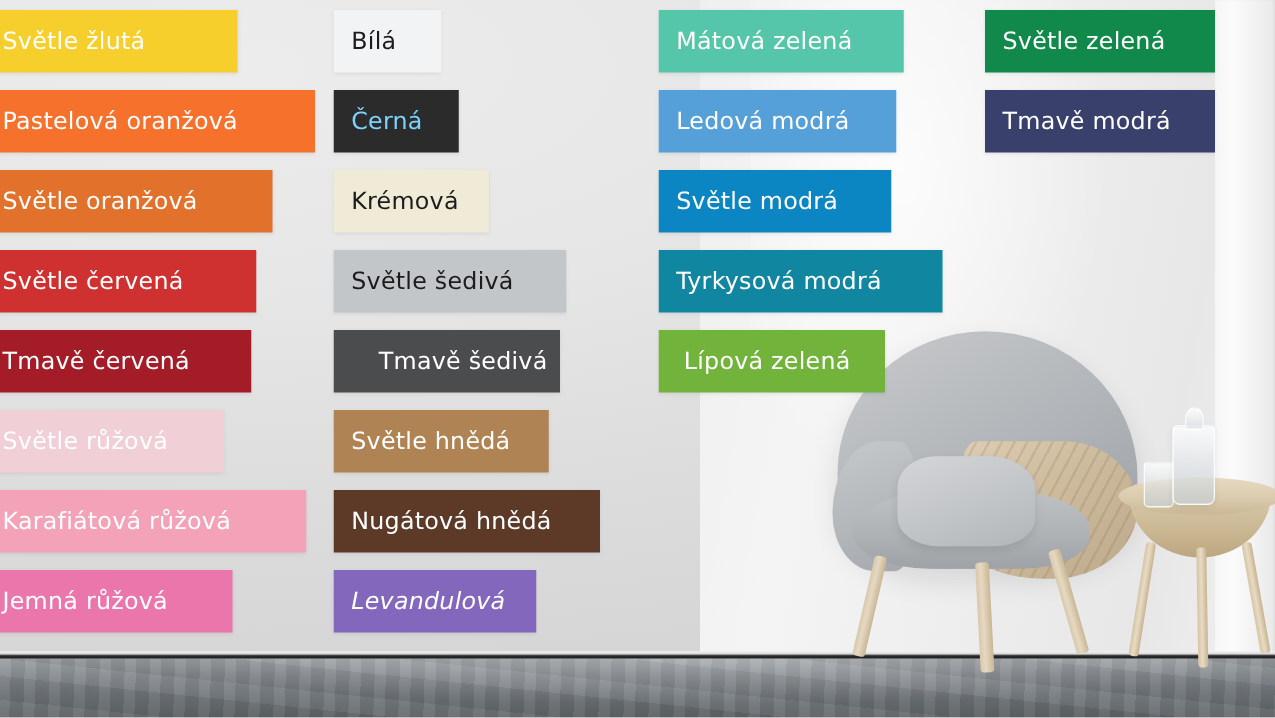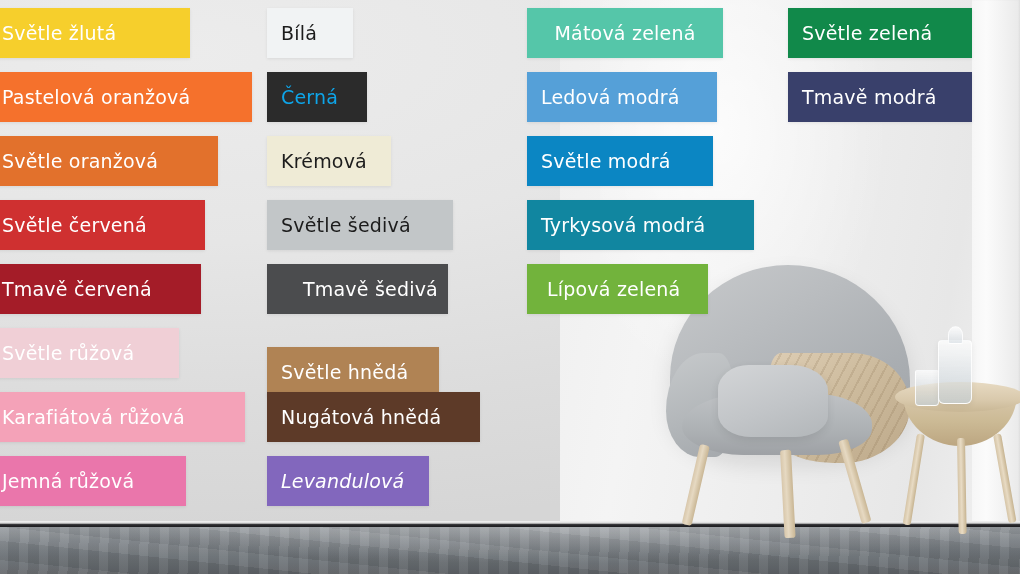--- a/index.html
+++ b/index.html
@@ -212,44 +212,44 @@
           <span>Karafiátová růžová</span>
         </div>
         <div class="swatch" style="left: -12px; top: 456px; width: 198px; background: rgb(234, 118, 171); color: rgb(255, 255, 255);">
           <span>Jemná růžová</span>
         </div>
       </div>
       <div class="col">
         <div class="swatch" style="left: 267px; top: 8px; width: 86px; background: rgb(241, 243, 244); color: rgb(28, 28, 28);">
           <span>Bílá</span>
         </div>
-        <div class="swatch" style="left: 267px; top: 72px; width: 100px; background: rgb(43, 43, 43); color: #0ea5e9;">
+        <div class="swatch" style="left: 267px; top: 72px; width: 100px; background: rgb(43, 43, 43); color: #7dd3fc;">
           <span>Černá</span>
         </div>
         <div class="swatch" style="left: 267px; top: 136px; width: 124px; background: rgb(239, 235, 214); color: rgb(28, 28, 28);">
           <span>Krémová</span>
         </div>
         <div class="swatch" style="left: 267px; top: 200px; width: 186px; background: rgb(194, 198, 200); color: rgb(28, 28, 28);">
           <span>Světle šedivá</span>
         </div>
         <div class="swatch" style="left: 267px; top: 264px; width: 181px; background: rgb(75, 76, 78); color: rgb(255, 255, 255); padding-left: 36px;">
           <span>Tmavě šedivá</span>
         </div>
-        <div class="swatch" style="left: 267px; top: 328px; width: 172px; background: rgb(176, 131, 84); color: rgb(255, 255, 255); margin-top: 19px;">
+        <div class="swatch" style="left: 267px; top: 328px; width: 172px; background: rgb(176, 131, 84); color: rgb(255, 255, 255);">
           <span>Světle hnědá</span>
         </div>
         <div class="swatch" style="left: 267px; top: 392px; width: 213px; background: rgb(93, 58, 40); color: rgb(255, 255, 255);">
           <span>Nugátová hnědá</span>
         </div>
         <div class="swatch" style="left: 267px; top: 456px; width: 162px; background: rgb(130, 103, 189); color: rgb(255, 255, 255); font-style: italic;">
           <span>Levandulová</span>
         </div>
       </div>
       <div class="col">
-        <div class="swatch" style="left: 527px; top: 8px; width: 196px; background: rgb(85, 198, 169); color: rgb(255, 255, 255); justify-content: center;">
+        <div class="swatch" style="left: 527px; top: 8px; width: 196px; background: rgb(85, 198, 169); color: rgb(255, 255, 255);">
           <span>Mátová zelená</span>
         </div>
         <div class="swatch" style="left: 527px; top: 72px; width: 190px; background: rgb(85, 160, 216); color: rgb(255, 255, 255);">
           <span>Ledová modrá</span>
         </div>
         <div class="swatch" style="left: 527px; top: 136px; width: 186px; background: rgb(11, 134, 195); color: rgb(255, 255, 255);">
           <span>Světle modrá</span>
         </div>
         <div class="swatch" style="left: 527px; top: 200px; width: 227px; background: rgb(17, 134, 160); color: rgb(255, 255, 255);">
           <span>Tyrkysová modrá</span>

